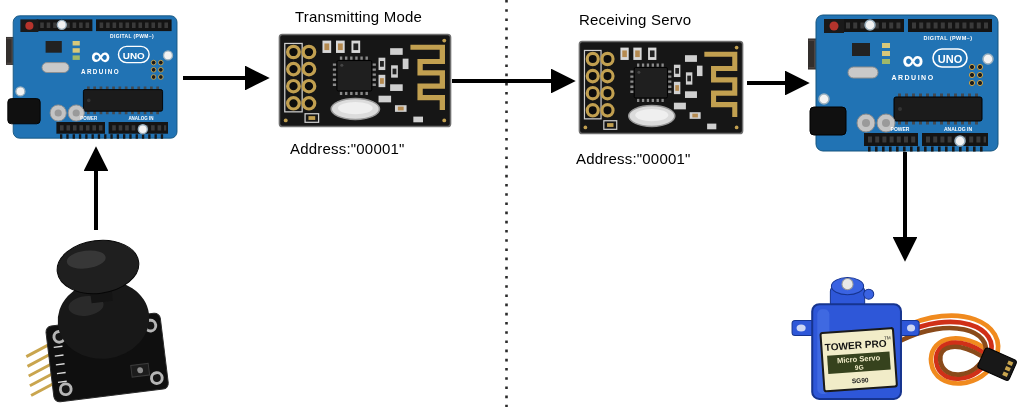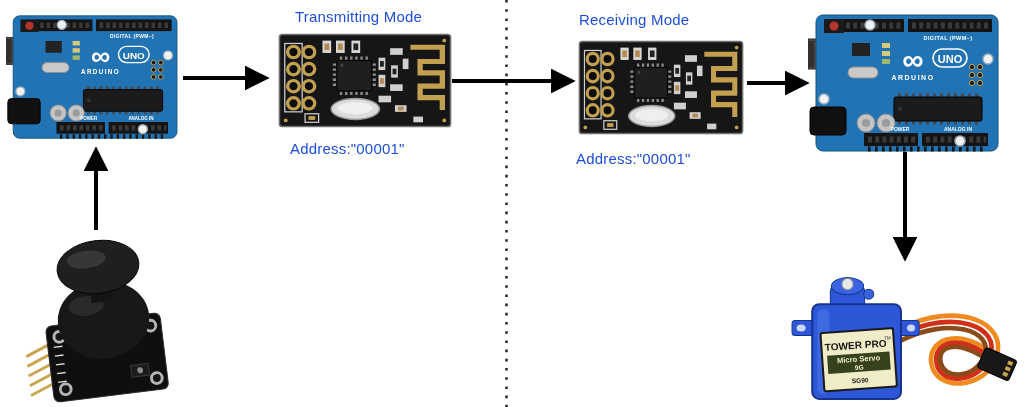--- a/index.html
+++ b/index.html
@@ -2,21 +2,21 @@
 <html><head>
 <meta charset="utf-8">
 <style>
   html,body{margin:0;padding:0;background:#fff;}
   .canvas{
     position:relative;width:1024px;height:407px;background:#ffffff;
     font-family:"Liberation Sans",sans-serif;overflow:hidden;
   }
   .comp{position:absolute;}
   .comp svg{width:100%;height:100%;display:block;}
-  .label{position:absolute;font-size:15px;color:#1d4ed8;white-space:nowrap;letter-spacing:.2px;}
+  .label{position:absolute;font-size:15px;color:#000000;white-space:nowrap;letter-spacing:.2px;}
   .overlay{position:absolute;left:0;top:0;pointer-events:none;}
   svg text{font-family:"Liberation Sans",sans-serif;}
 </style>
 </head>
 <body>
 
 <div class="canvas">
 
   <svg width="0" height="0" style="position:absolute" aria-hidden="true">
     <defs>
@@ -271,21 +271,21 @@
   </div>
 
   <div class="comp" style="left:786px;top:266px;width:236px;height:141px;">
     <svg viewBox="0 0 234 140" preserveAspectRatio="none">
         <use href="#sym-servo"></use>
       </svg>
   </div>
 
   <div class="label" style="left:295px;top:8px;">Transmitting Mode</div>
   <div class="label" style="left:290px;top:140px;">Address:"00001"</div>
-  <div class="label" style="left:579px;top:11px;">Receiving Mode</div>
+  <div class="label" style="left:579px;top:11px;">Receiving Servo</div>
   <div class="label" style="left:576px;top:150px;">Address:"00001"</div>
 
   <svg class="overlay" width="1024" height="407" viewBox="0 0 1024 407">
     <defs>
       <marker id="ah" viewBox="0 0 10 10" refX="8.5" refY="5" markerWidth="6.2" markerHeight="6.2" orient="auto-start-reverse">
         <path d="M0 0 L10 5 L0 10 z" fill="#000"></path>
       </marker>
     </defs>
     <line x1="506.5" y1="0" x2="506.5" y2="407" stroke="#2b2b2b" stroke-width="2.6" stroke-dasharray="2.6 6.6"></line>
     <g stroke="#000" stroke-width="4">

